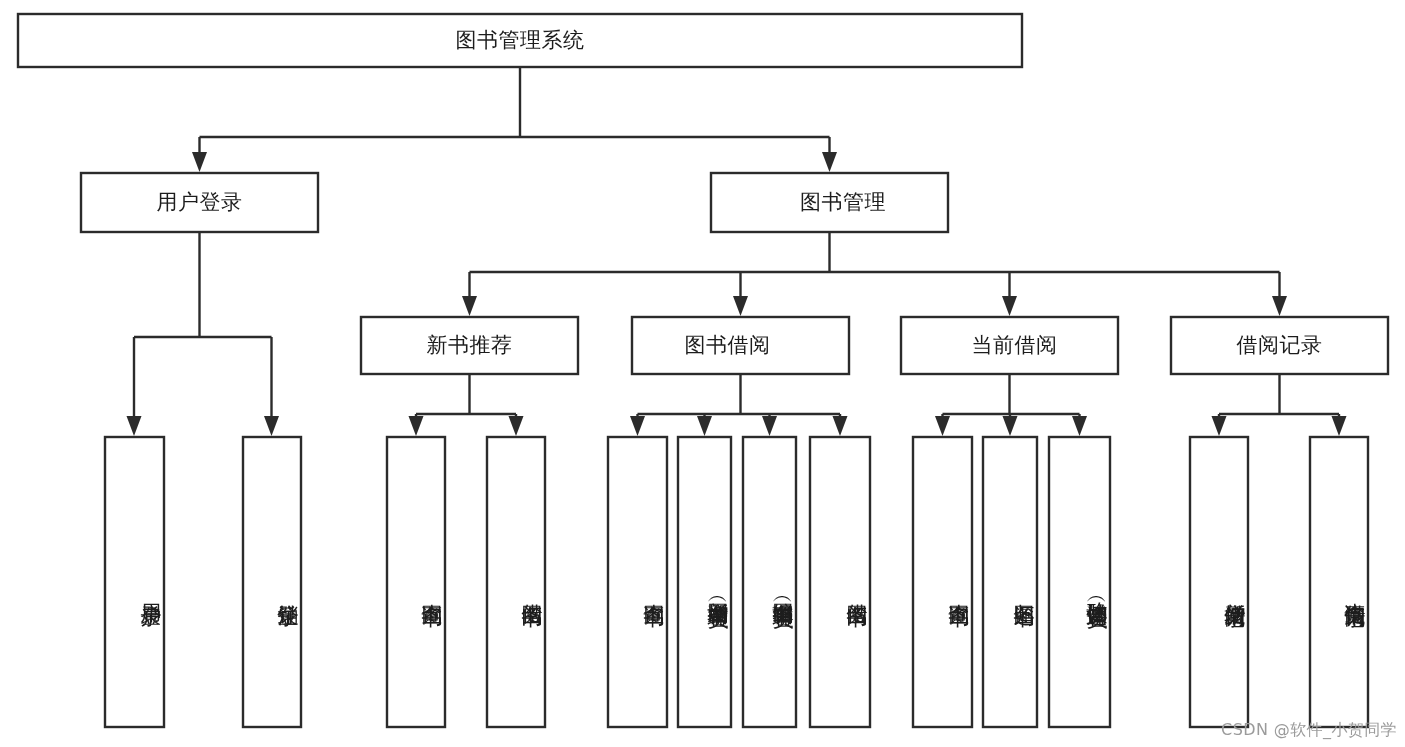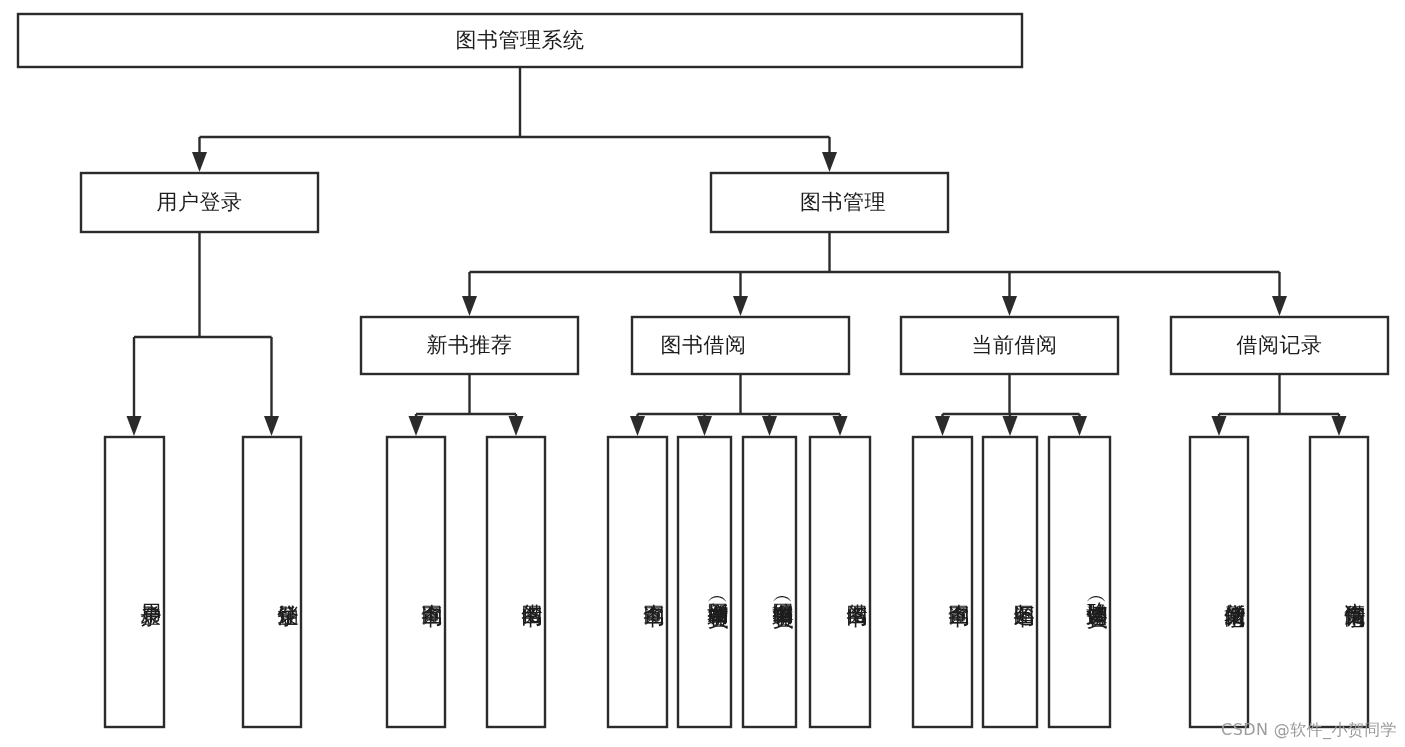--- a/index.html
+++ b/index.html
@@ -163,21 +163,21 @@
         <rect x="1190" y="437" width="58" height="290" class="node-box"></rect>
         <rect x="1310" y="437" width="58" height="290" class="node-box"></rect>
       </g>
   </svg>
 
   <div id="label-layer">
       <div class="node-label-h" style="left: 18px; top: 14px; width: 1004px; height: 53px;">图书管理系统</div>
       <div class="node-label-h" style="left: 81px; top: 173px; width: 237px; height: 59px;">用户登录</div>
       <div class="node-label-h" style="left: 711px; top: 173px; width: 264px; height: 59px;">图书管理</div>
       <div class="node-label-h" style="left: 361px; top: 317px; width: 217px; height: 57px;">新书推荐</div>
-      <div class="node-label-h" style="left: 596px; top: 317px; width: 215px; height: 57px;">图书借阅</div>
+      <div class="node-label-h" style="left: 620px; top: 317px; width: 215px; height: 57px;">图书借阅</div>
       <div class="node-label-h" style="left: 901px; top: 317px; width: 227px; height: 57px;">当前借阅</div>
       <div class="node-label-h" style="left: 1171px; top: 317px; width: 217px; height: 57px;">借阅记录</div>
       <div class="node-label-v" style="left: 105px; top: 437px; width: 59px; height: 290px; padding-top: 14px; box-sizing: border-box;">用户登录</div>
       <div class="node-label-v" style="left: 243px; top: 437px; width: 58px; height: 290px; padding-top: 14px; box-sizing: border-box;">注销登录</div>
       <div class="node-label-v" style="left: 387px; top: 437px; width: 58px; height: 290px; padding-top: 14px; box-sizing: border-box;">查询图书</div>
       <div class="node-label-v" style="left: 487px; top: 437px; width: 58px; height: 290px; padding-top: 14px; box-sizing: border-box;">借阅图书</div>
       <div class="node-label-v" style="left: 608px; top: 437px; width: 59px; height: 290px; padding-top: 14px; box-sizing: border-box;">查询图书</div>
       <div class="node-label-v" style="left: 678px; top: 437px; width: 53px; height: 290px; padding-top: 14px; box-sizing: border-box;">新增图书（管理员）</div>
       <div class="node-label-v" style="left: 743px; top: 437px; width: 53px; height: 290px; padding-top: 14px; box-sizing: border-box;">编辑图书（管理员）</div>
       <div class="node-label-v" style="left: 810px; top: 437px; width: 60px; height: 290px; padding-top: 14px; box-sizing: border-box;">借阅图书</div>

